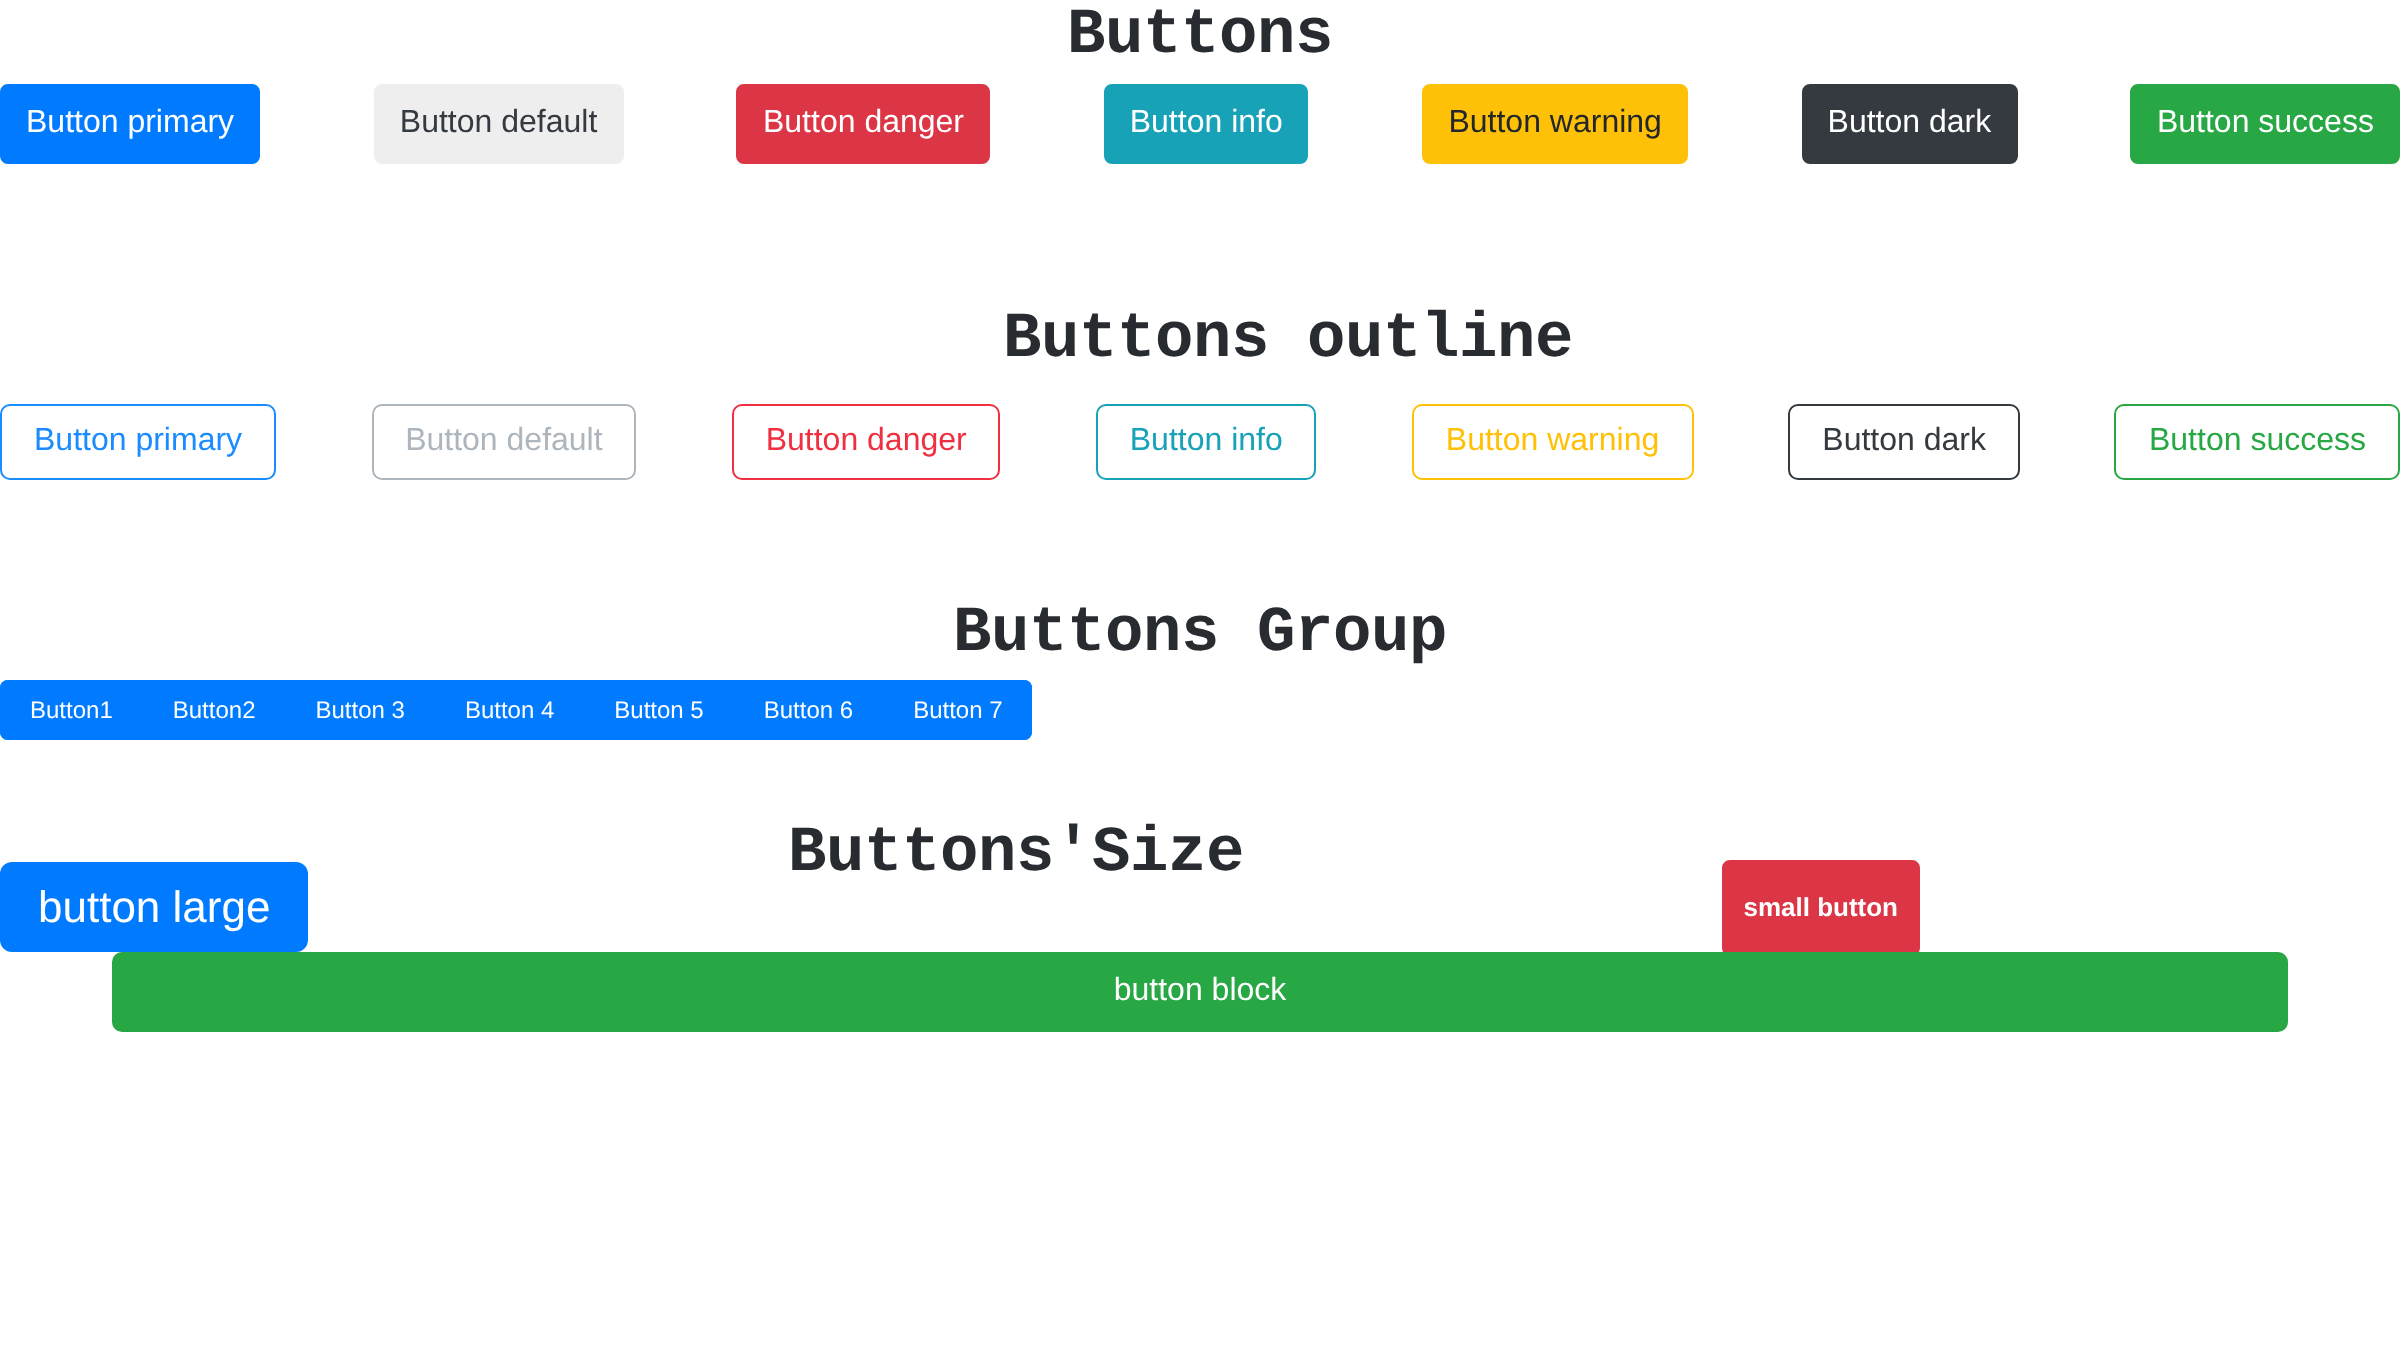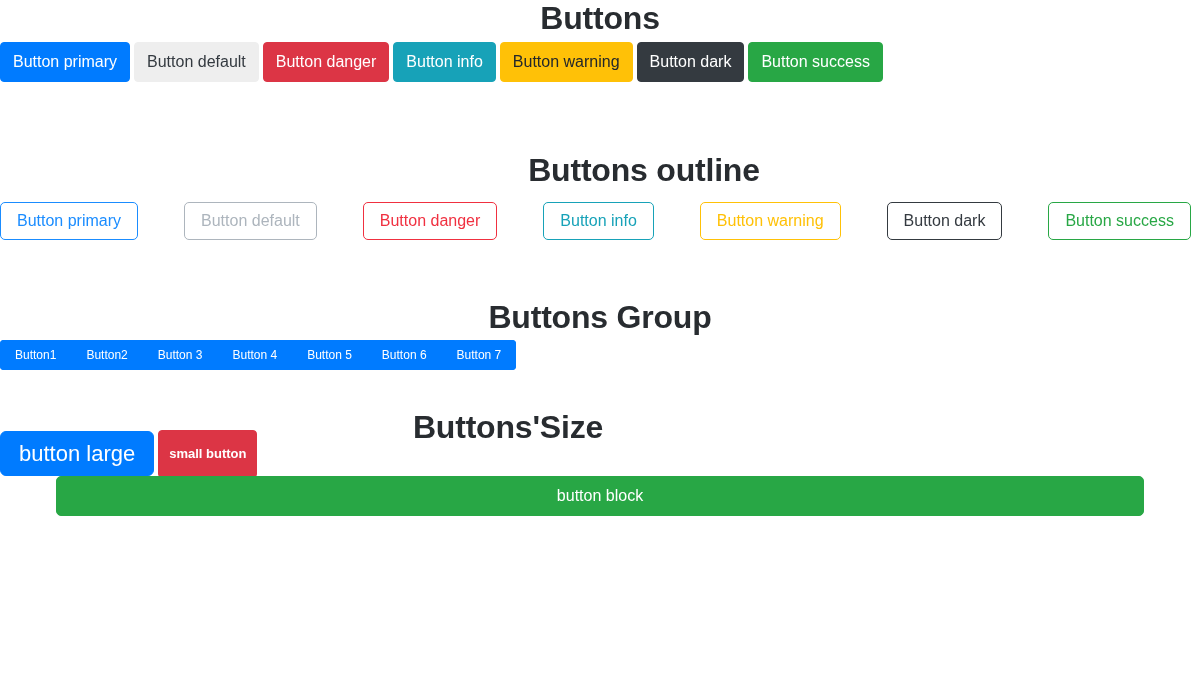--- a/index.html
+++ b/index.html
@@ -23,25 +23,26 @@
   }
 
   .section-title {
     text-align: center;
     font-size: 32px;
     font-weight: 700;
     line-height: 1.2;
     color: #282c30;
     margin: 0;
     letter-spacing: -0.2px;
+    font-family: Liberation Mono, monospace;
   }
 
   .row {
     display: flex;
-    justify-content: flex-start;
+    justify-content: space-between;
     align-items: flex-start;
   }
 
   
   .btn {
     display: inline-block;
     border: 1px solid transparent;
     border-radius: 4px;
     font-family: "Liberation Sans", sans-serif;
     font-size: 16px;
@@ -147,21 +148,21 @@
   }
 
   
   #title-buttons      { position:absolute; left:0; top:-1px;  width:1200px; }
   #row-solid          { position:absolute; left:0; top:42px;  width:1200px; gap:4px; }
   #title-outline      { position:absolute; left:0; top:151px; width:1200px;padding-left:44px; }
   #row-outline        { position:absolute; left:0; top:202px; width:1200px; gap:46px; }
   #title-group        { position:absolute; left:0; top:298px; width:1200px; }
   #row-group          { position:absolute; left:0; top:340px; width:1200px; }
   #title-size         { position:absolute; left:0; top:408px; width:1016px; }
-  #row-size           { position:absolute; left:0; top:430px; width:1060px; gap:4px; align-items:center; }
+  #row-size           { position:absolute; left:0; top:430px; width:960px; gap:4px; align-items:center; }
   #row-block          { position:absolute; left:0; top:476px; width:1200px; display:block; }
 </style>
 </head>
 <body>
 
 <div class="page">
 
   <h1 class="section-title" id="title-buttons">Buttons</h1>
 
   <div class="row" id="row-solid">

